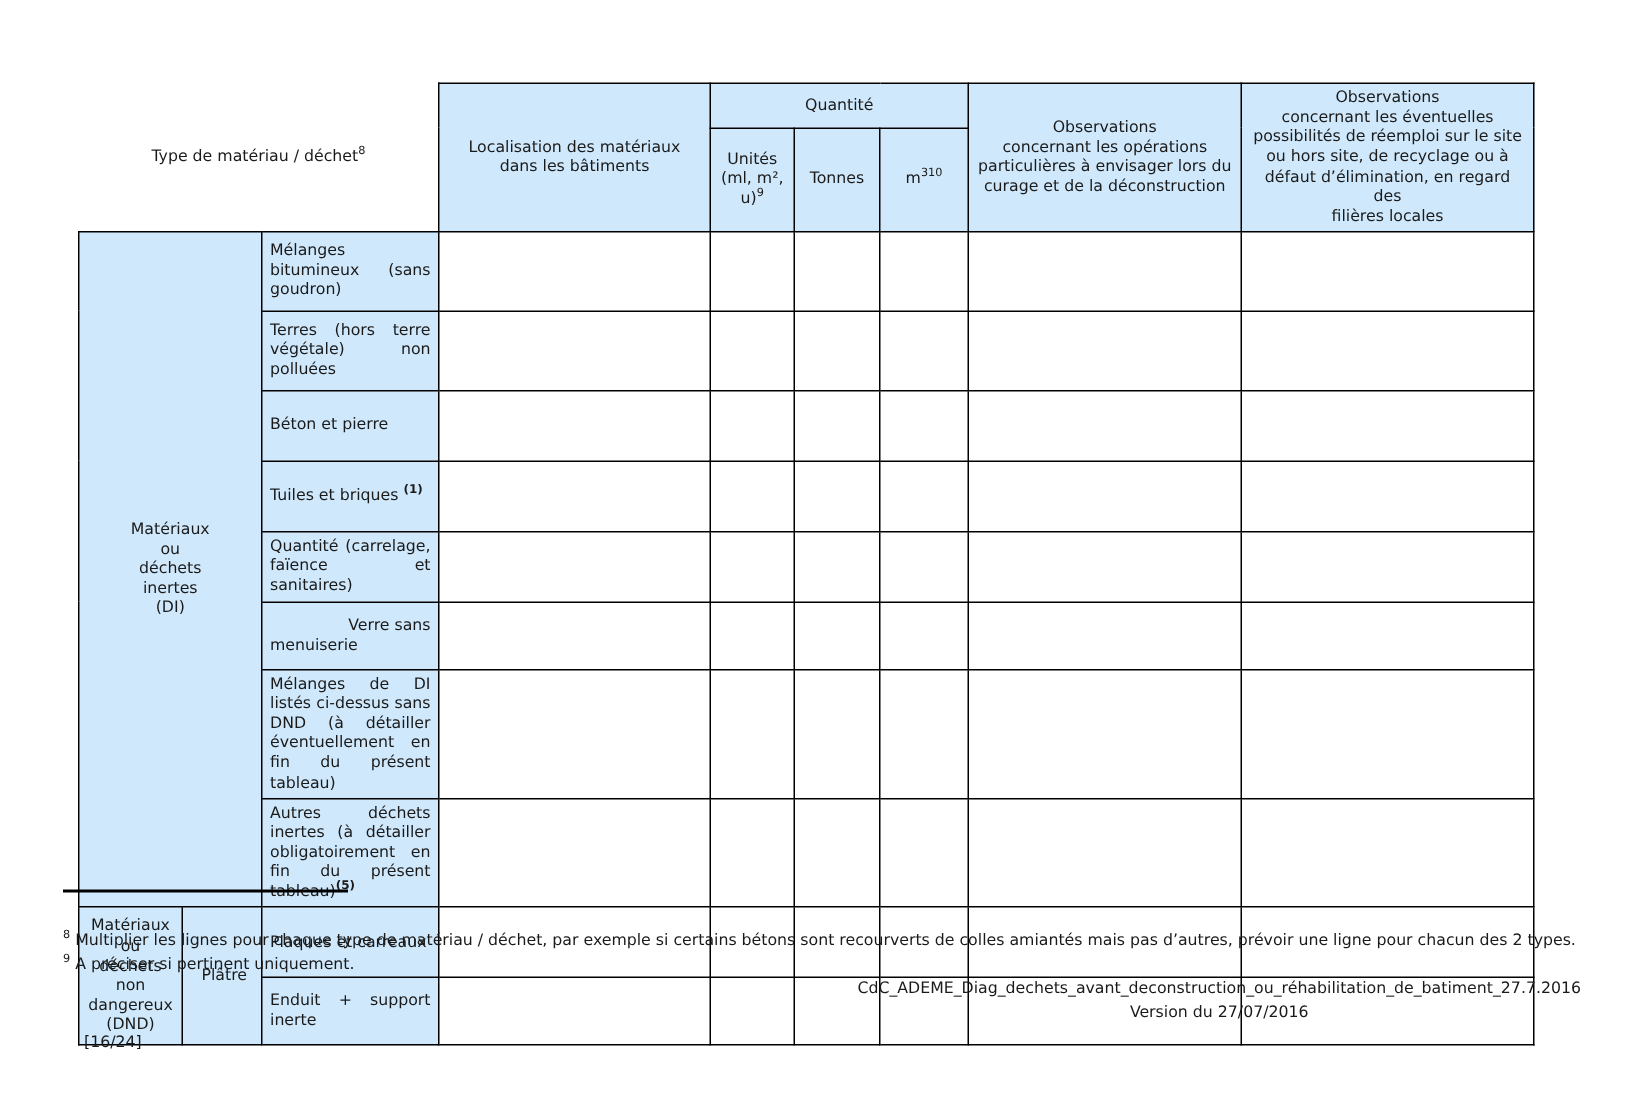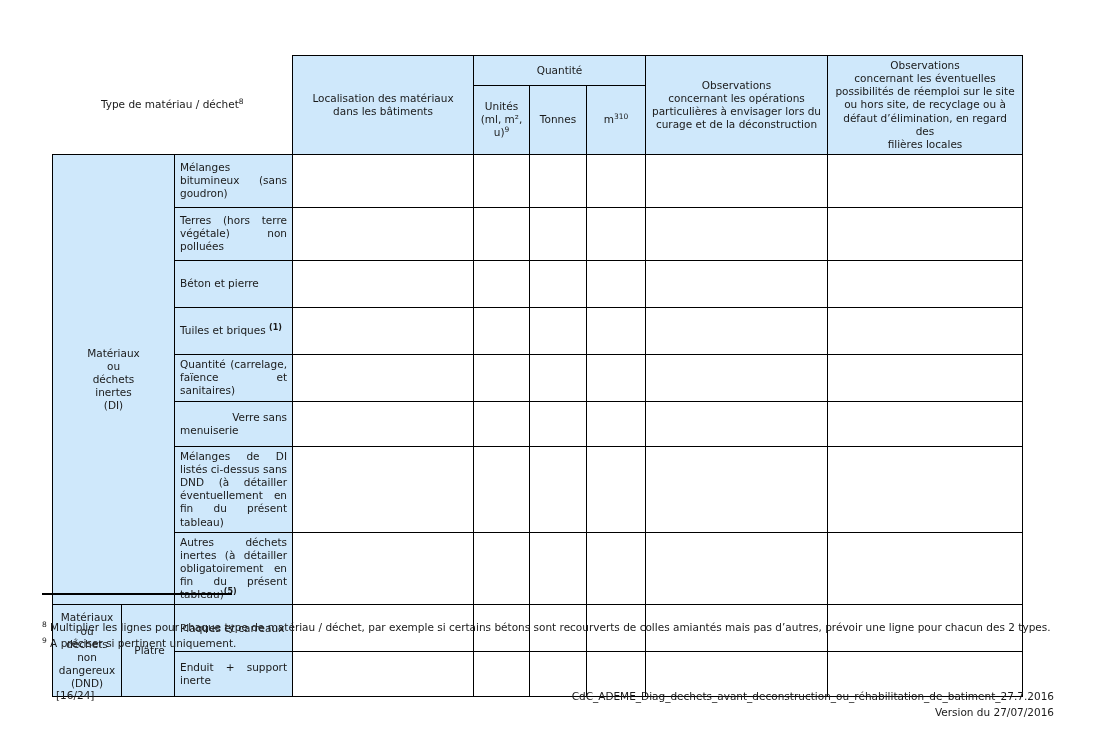--- a/index.html
+++ b/index.html
@@ -98,22 +98,22 @@
   .page-marker {
     position: absolute;
     left: 56px;
     top: 689px;
     font-size: 10.5px;
     color: #1a1a1a;
   }
   .doc-footer {
     position: absolute;
     right: 42px;
-    top: 689px;
-    text-align: right;
+    top: 652px;
+    text-align: center;
     font-size: 10.5px;
     line-height: 1.5;
     color: #1a1a1a;
   }
 </style>
 </head>
 <body>
 
 <table class="doc-table">
   <colgroup>

